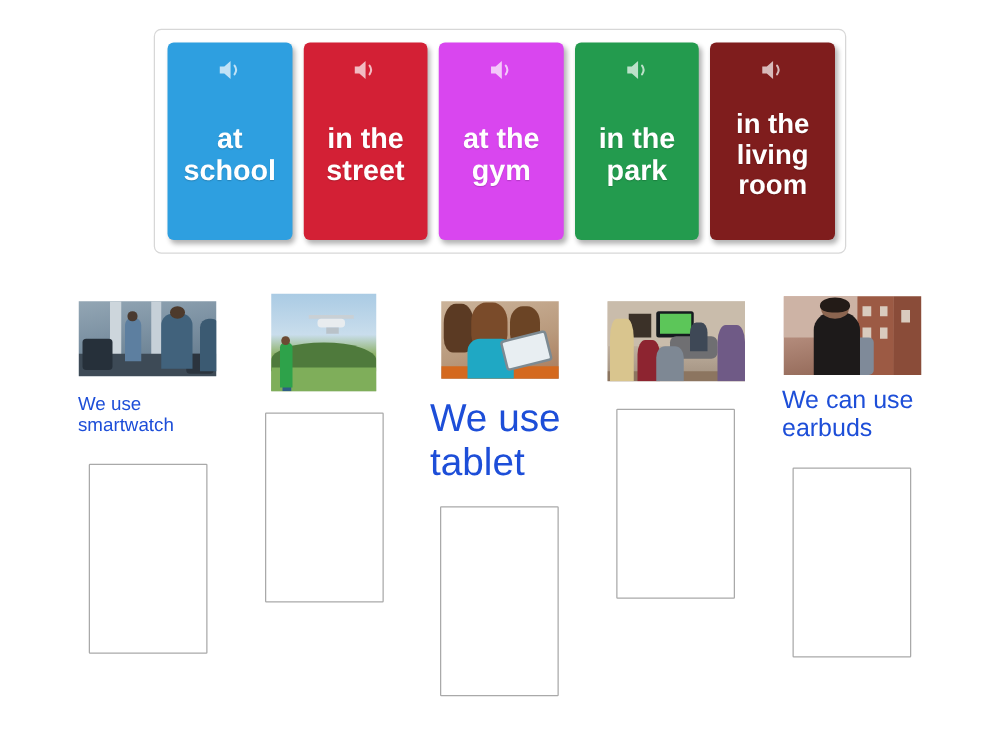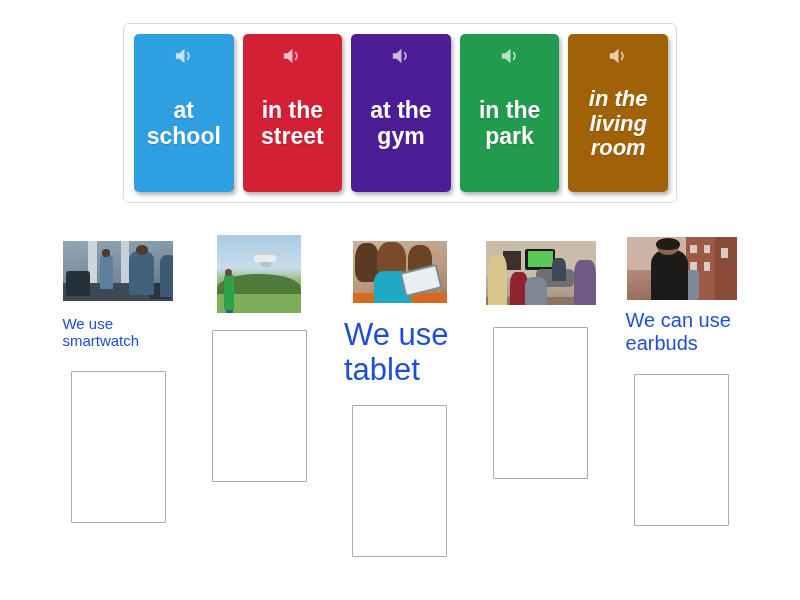--- a/index.html
+++ b/index.html
@@ -192,37 +192,37 @@
       </div>
 
       <div class="tile" id="tile1" style="background: rgb(211, 32, 53);">
         <svg class="tile-speaker" viewBox="0 0 24 22">
           <path d="M3 8 h4 L12.5 3 v16 L7 14 H3 Z" fill="#ffffff" opacity="0.85"></path>
           <path d="M16 7.2 a6.4 6.4 0 0 1 0 7.6" stroke="#ffffff" stroke-width="1.8" fill="none" opacity="0.85" stroke-linecap="round"></path>
         </svg>
         <div class="tile-label">in the street</div>
       </div>
 
-      <div class="tile" id="tile2" style="background: #4c1d95;">
+      <div class="tile" id="tile2" style="background: #d946ef;">
         <svg class="tile-speaker" viewBox="0 0 24 22">
           <path d="M3 8 h4 L12.5 3 v16 L7 14 H3 Z" fill="#ffffff" opacity="0.85"></path>
           <path d="M16 7.2 a6.4 6.4 0 0 1 0 7.6" stroke="#ffffff" stroke-width="1.8" fill="none" opacity="0.85" stroke-linecap="round"></path>
         </svg>
         <div class="tile-label">at the gym</div>
       </div>
 
       <div class="tile" id="tile3" style="background: rgb(35, 155, 78);">
         <svg class="tile-speaker" viewBox="0 0 24 22">
           <path d="M3 8 h4 L12.5 3 v16 L7 14 H3 Z" fill="#ffffff" opacity="0.85"></path>
           <path d="M16 7.2 a6.4 6.4 0 0 1 0 7.6" stroke="#ffffff" stroke-width="1.8" fill="none" opacity="0.85" stroke-linecap="round"></path>
         </svg>
         <div class="tile-label">in the park</div>
       </div>
 
-      <div class="tile" id="tile4" style="background: #a16207; font-style: italic;">
+      <div class="tile" id="tile4" style="background: #7f1d1d;">
         <svg class="tile-speaker" viewBox="0 0 24 22">
           <path d="M3 8 h4 L12.5 3 v16 L7 14 H3 Z" fill="#ffffff" opacity="0.85"></path>
           <path d="M16 7.2 a6.4 6.4 0 0 1 0 7.6" stroke="#ffffff" stroke-width="1.8" fill="none" opacity="0.85" stroke-linecap="round"></path>
         </svg>
         <div class="tile-label small">in the living room</div>
       </div>
 
     </div>
   </div>
 

